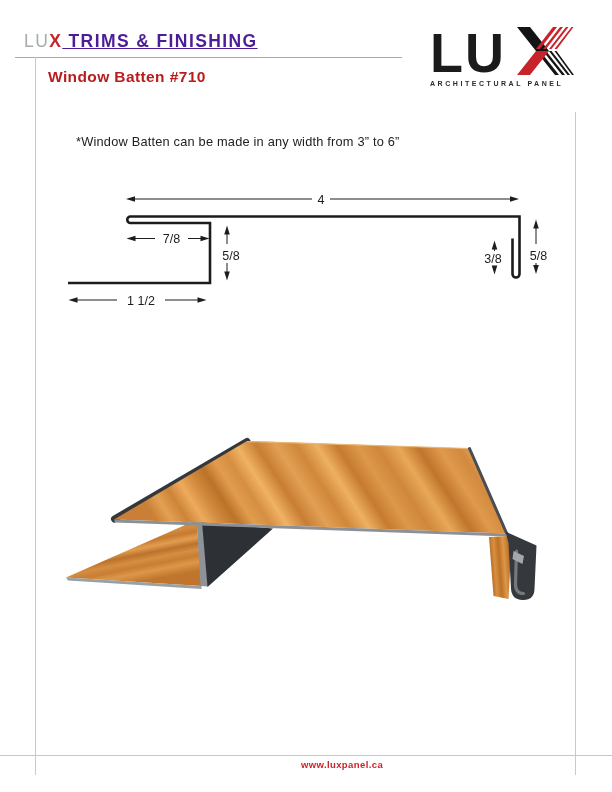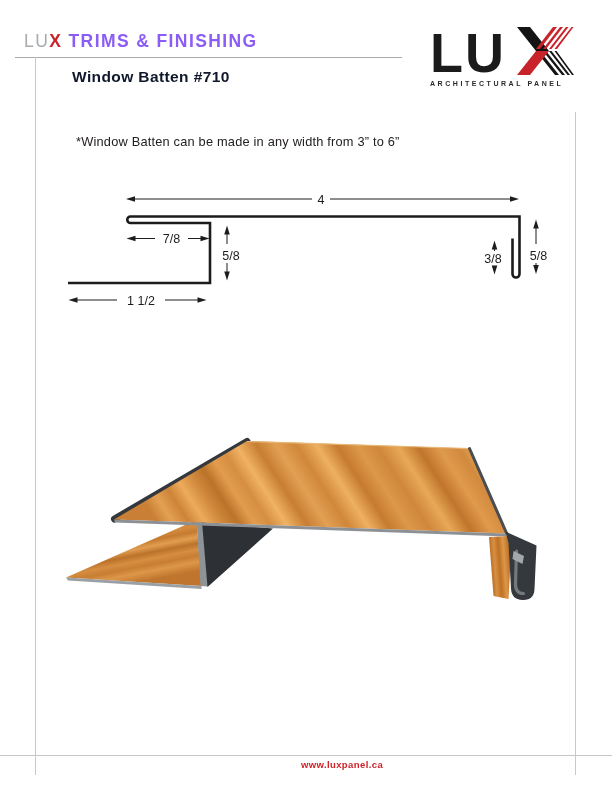--- a/index.html
+++ b/index.html
@@ -7,28 +7,28 @@
     width:612px;height:792px;background:#ffffff;position:relative;overflow:hidden;
     font-family:"Liberation Sans", sans-serif;color:#242021;
   }
   
   .brand{
     position:absolute;left:24px;top:31px;font-size:17.5px;letter-spacing:1.4px;
     font-weight:600;white-space:nowrap;
   }
   .brand .lu{color:#a7abad;font-weight:500;}
   .brand .bx{color:#c8232a;font-weight:700;}
-  .brand .rest{color:#8b5cf6;}
+  .brand .rest{color:#4c1d95;text-decoration:underline;}
   .header-rule{position:absolute;left:15px;top:57px;width:387px;height:1px;background:#a9a9a9;}
   .vline{position:absolute;width:1px;background:#c9c9c9;}
   .vline.left{left:35px;top:57px;height:718px;}
   .vline.right{left:575px;top:112px;height:663px;}
   .page-title{
     position:absolute;left:48px;top:68px;font-size:15.5px;font-weight:700;
-    letter-spacing:0.4px;color:#0f172a;margin-left:24px;
+    letter-spacing:0.4px;color:#b91c1c;
   }
   .note{
     position:absolute;left:76px;top:134px;font-size:12.8px;font-weight:500;
     letter-spacing:0.2px;color:#242021;
   }
   
   .logo{position:absolute;left:430px;top:24px;width:148px;}
   .logo-row{display:flex;align-items:flex-end;height:52px;}
   .logo-lu{
     font-size:54px;font-weight:700;line-height:46px;color:#1b1b1b;

